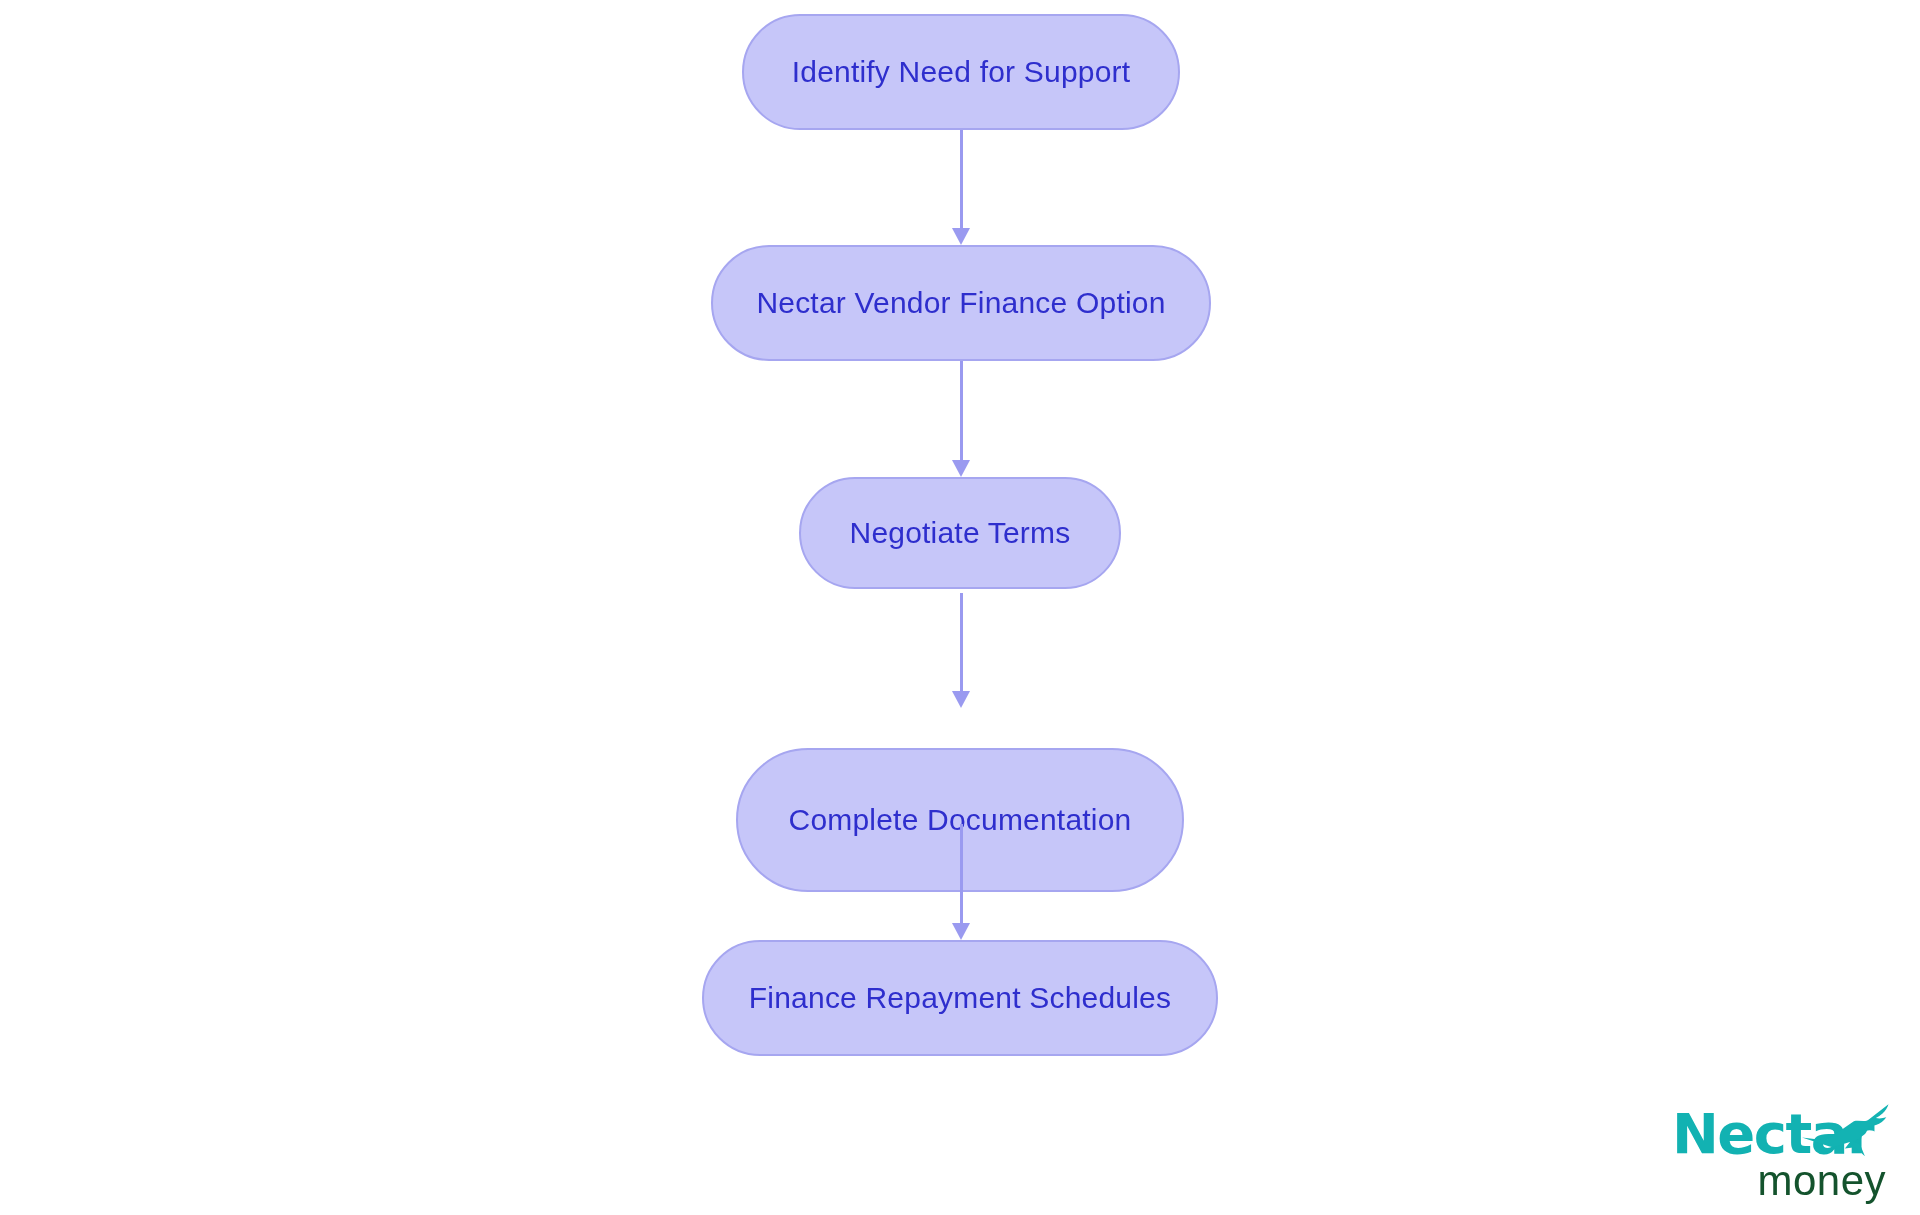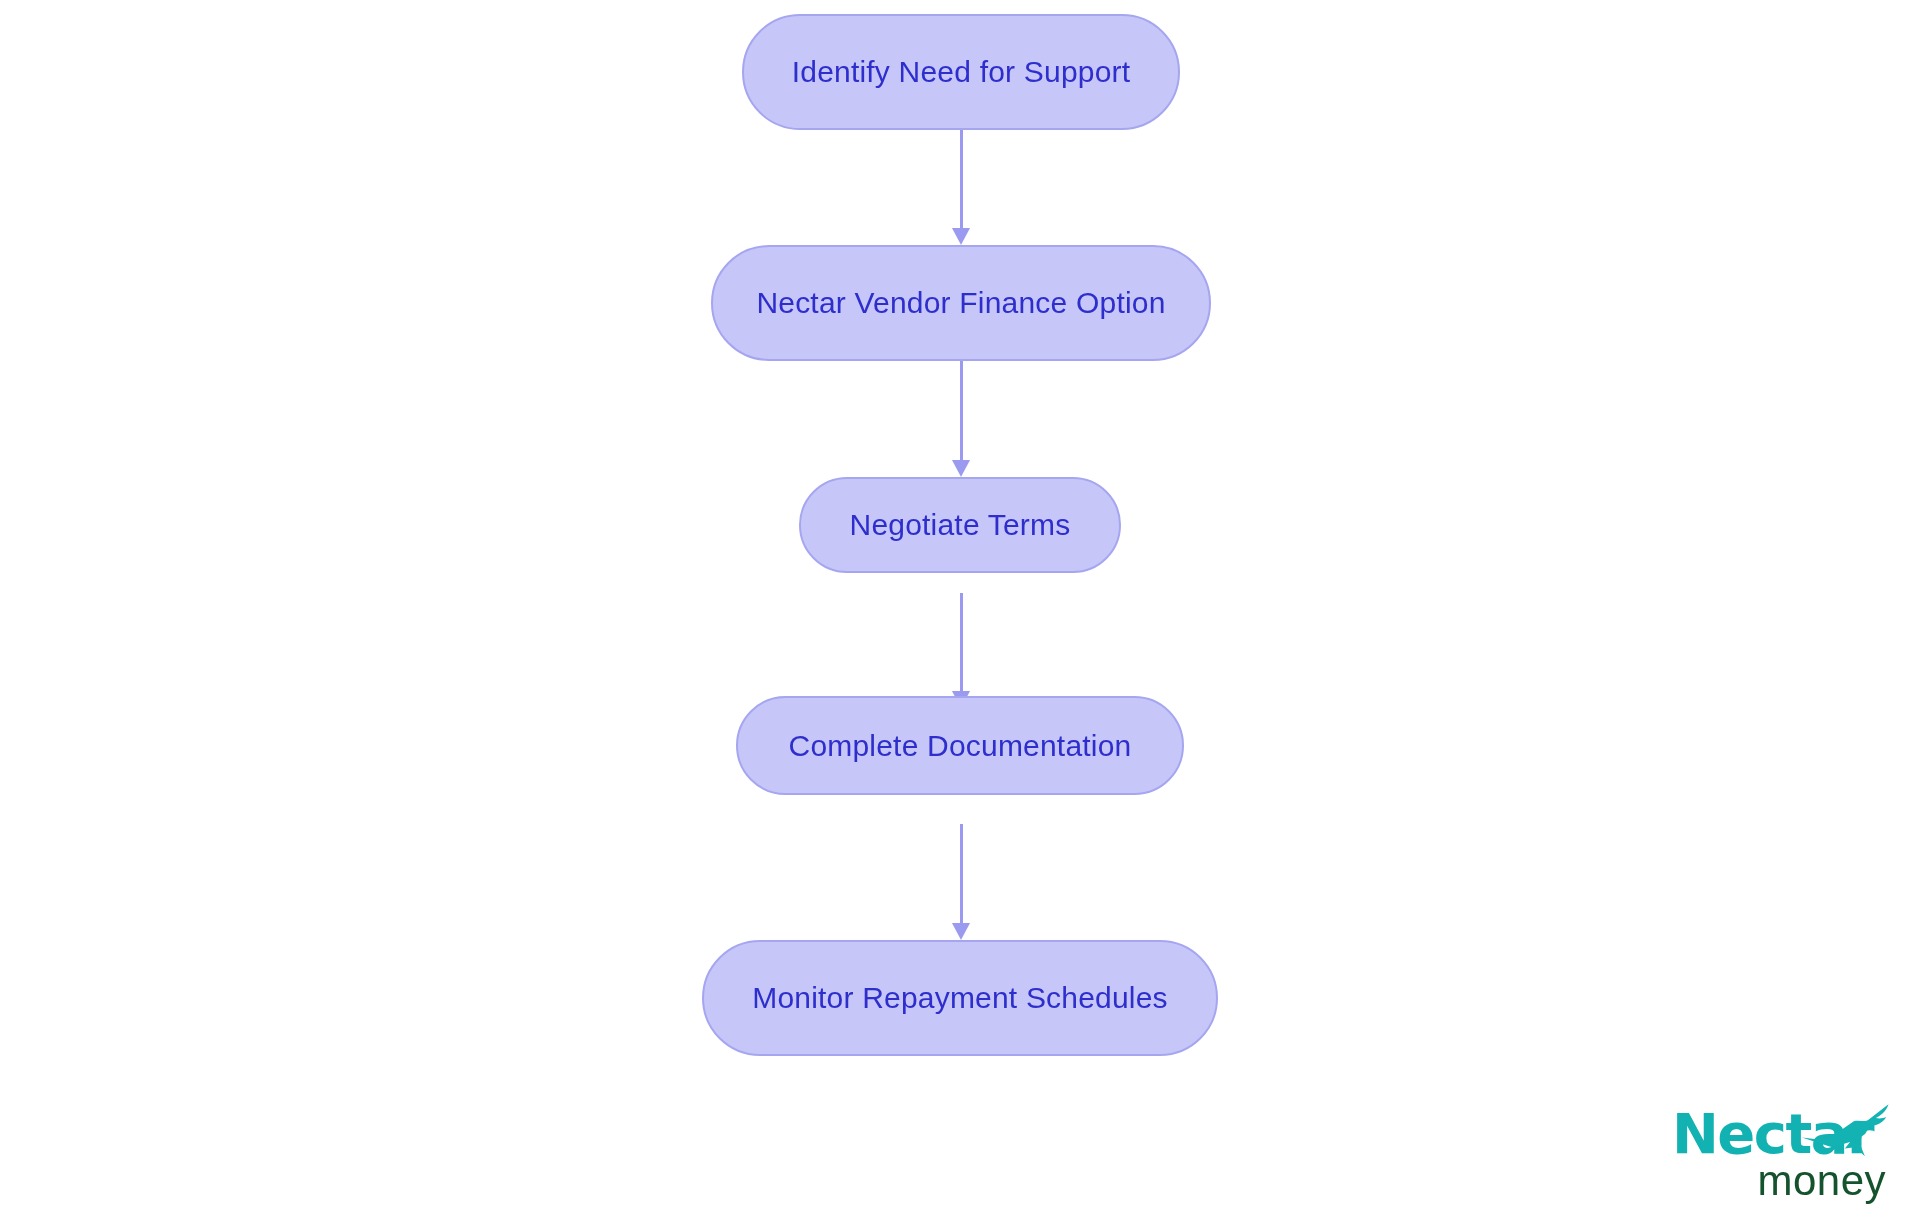--- a/index.html
+++ b/index.html
@@ -48,22 +48,22 @@
   }
 
   .node-label {
     display: block;
     pointer-events: none;
   }
 
   
   #node-0 { left: 742px;  top: 14px;   width: 438px; height: 116px; }
   #node-1 { left: 711px;  top: 245px;  width: 500px; height: 116px; }
-  #node-2 { left: 799px;  top: 477px;  width: 322px; height: 96px; }
-  #node-3 { left: 736px;  top: 696px;  width: 448px; height: 99px; text-align: center; }
+  #node-2 { left: 799px;  top: 477px;  width: 322px; height: 112px; }
+  #node-3 { left: 736px;  top: 748px;  width: 448px; height: 144px; text-align: center; }
   #node-4 { left: 702px;  top: 940px;  width: 516px; height: 116px; }
 
   
   .connector {
     position: absolute;
     left: 952px;
     width: 18px;
   }
   .connector .shaft {
     position: absolute;
@@ -173,21 +173,21 @@
     <div class="flow-node" id="node-3">
       <span class="node-label">Complete Documentation</span>
     </div>
 
     <div class="connector" id="conn-3">
       <div class="shaft"></div>
       <div class="head"></div>
     </div>
 
     <div class="flow-node" id="node-4">
-      <span class="node-label">Monitor Repayment Schedules</span>
+      <span class="node-label">Finance Repayment Schedules</span>
     </div>
 
   </div>
 
   <div id="brand-logo">
     <div id="brand-wordmark">Nectar</div>
     <svg id="brand-bird" viewBox="0 0 92 58">
       <path fill="#13B3B3" d="M88.5 2.2c-1.0 3.4-3.2 6.6-6.0 9.2-2.0 1.9-4.3 3.5-6.6 4.7 3.4.6 7.0.3 10.4-.8-2.4 3.6-6.1 6.4-10.3 7.8-2.3.8-4.7 1.1-7.0 1.0l-2.0 4.6c-.9 2.1-2.4 3.9-4.3 5.1l-9.6 6.2 4.1 1.0c1.6.4 2.9 1.5 3.5 3.0l4.2 10.3-7.9-7.4c-1.1-1.0-2.6-1.5-4.1-1.3l-8.0 1.0 5.1-6.6-15.0 4.5c-2.0.6-4.2.5-6.2-.3L2.0 35.6l20.4 2.4c2.3.3 4.6-.3 6.5-1.6L52.4 20.2c1.5-1.0 3.3-1.5 5.1-1.4l6.0.3c1.9.1 3.8-.5 5.3-1.7L88.5 2.2z"></path>
     </svg>
     <div id="brand-subword">money</div>

